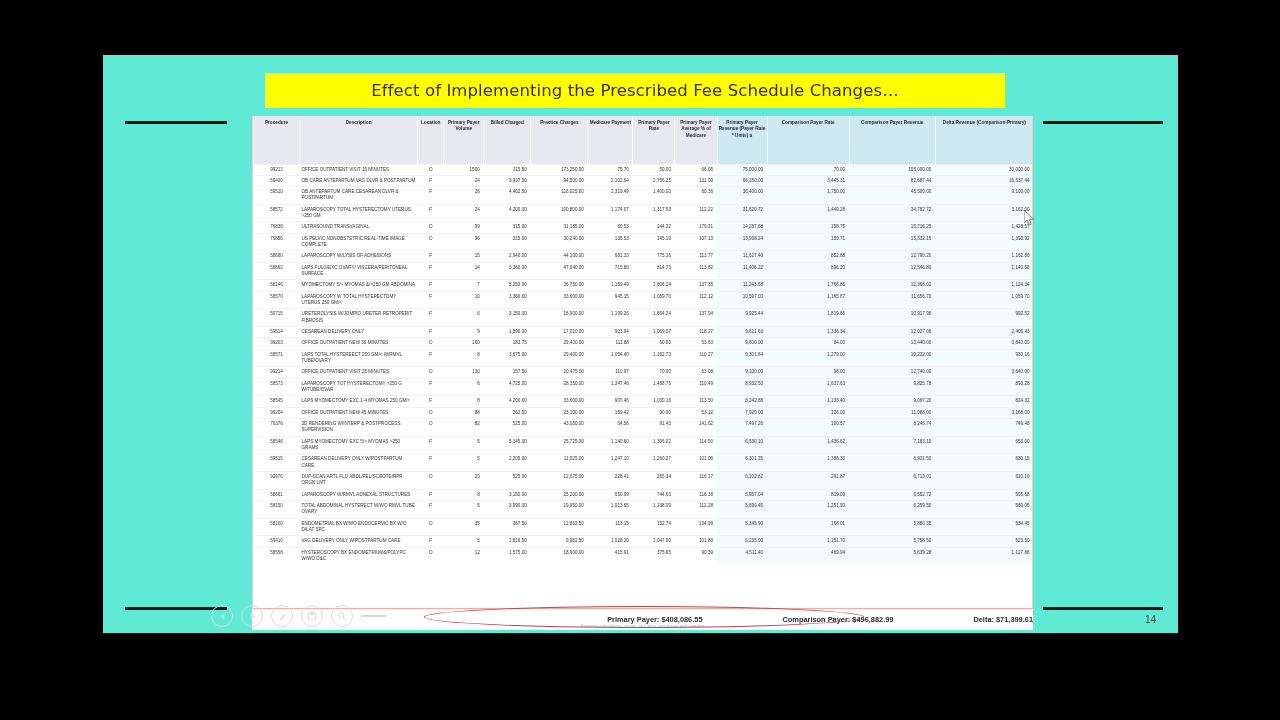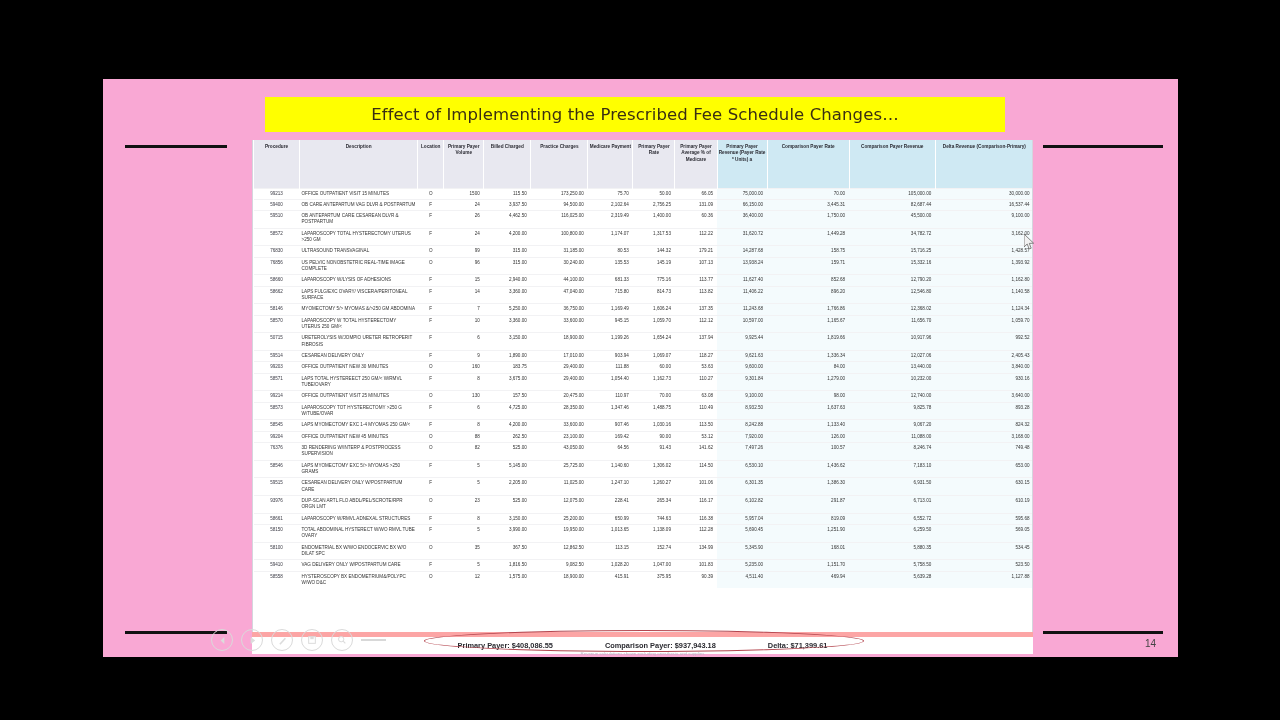--- a/index.html
+++ b/index.html
@@ -4,22 +4,21 @@
 <style>
   * { box-sizing: border-box; margin:0; padding:0; }
   html,body{ width:1280px; height:720px; overflow:hidden; background:#000; }
   body{ font-family:"Liberation Sans", sans-serif; }
 
   .stage{ position:relative; width:1280px; height:720px; background:#000; }
 
   
   .slide{
     position:absolute; left:103px; top:55px; width:1075px; height:578px;
-    background:#f9a8d4;
-    margin-top:24px;
+    background:#5eead4;
   }
 
   
   .rule{ position:absolute; height:3px; background:#111; }
   .rule.l-top{ left:22px;  top:66px;  width:102px; }
   .rule.r-top{ left:940px; top:66px;  width:120px; }
   .rule.l-bot{ left:22px;  top:552px; width:102px; }
   .rule.r-bot{ left:940px; top:552px; width:120px; }
 
   
@@ -62,22 +61,22 @@
   col.w-mcare{width:45px}col.w-prate{width:42px} col.w-pavg{width:42px}
   col.w-prev{width:50px} col.w-crate{width:82px} col.w-crev{width:86px}
   col.w-delta{width:98px}
 
   
   .cursor{ position:absolute; left:921px; top:155px; width:11px; height:16px; }
 
   
   .summary{
     position:absolute; left:149px; top:553px; width:781px; height:22px;
-    background:#fff; border-top:5px solid #fca5a5;
-    display:flex; align-items:center; justify-content:center; gap:52px;
+    background:#fff; border-top:1px solid #fca5a5;
+    display:flex; align-items:center; justify-content:flex-end; gap:80px;
   }
   .summary .itm{ font-size:7.4px; font-weight:bold; color:#2a2a30; white-space:nowrap;}
   .summary .sub{
     position:absolute; left:0; right:0; top:14px; text-align:center;
     font-size:4.4px; color:#b9b6c2;
   }
   .oval{
     position:absolute; left:321px; top:551px; width:440px; height:22px;
     border:1.6px solid #b4464f; border-radius:50%; pointer-events:none;
   }
@@ -557,21 +556,21 @@
           </tbody>
       </table>
     </div>
 
     <svg class="cursor" viewBox="0 0 11 16">
       <path d="M0 0 L0 13 L3.2 10 L5.2 15 L7.2 14.2 L5.3 9.4 L9.6 9.2 Z" fill="#f2f2f2" stroke="#555" stroke-width="0.7"></path>
     </svg>
 
     <div class="summary">
       <span class="itm">Primary Payer:  $408,086.55</span>
-      <span class="itm">Comparison Payer:  $937,943.18</span>
+      <span class="itm">Comparison Payer:  $496,882.99</span>
       <span class="itm">Delta:  $71,399.61</span>
       <span class="sub">Revenue calculations shown excluding anesthesia and supplies</span>
     </div>
     <div class="oval"></div>
 
     <div class="pageno">14</div>
 
     <div class="toolbar">
       <div class="tbtn">
         <svg width="9" height="9" viewBox="0 0 10 10">

